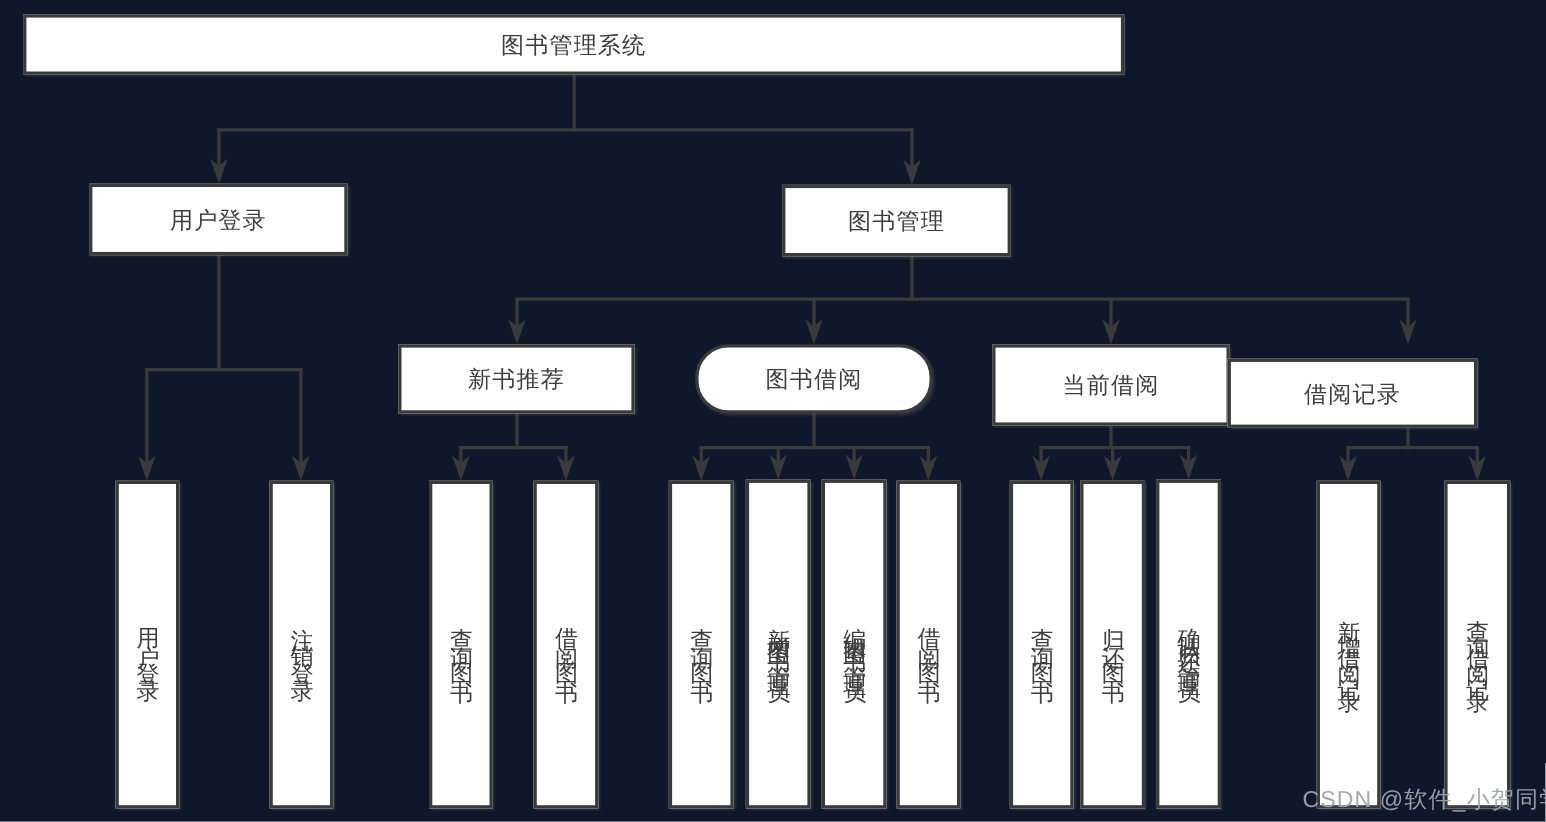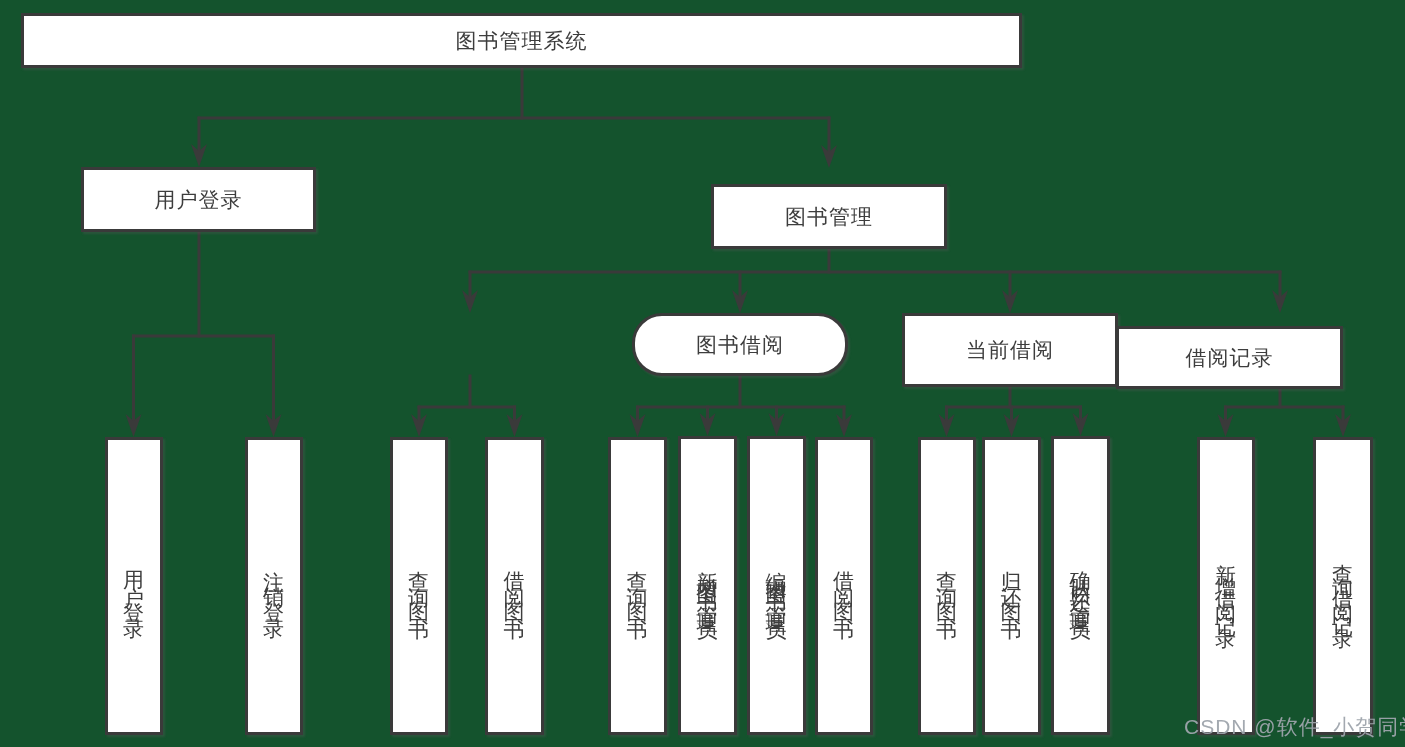--- a/index.html
+++ b/index.html
@@ -5,21 +5,21 @@
   html, body {
     margin: 0;
     padding: 0;
     background: #ffffff;
     font-family: "Liberation Sans", "DejaVu Sans", sans-serif;
   }
   #canvas {
     position: relative;
     width: 1405px;
     height: 747px;
-    background: #14532d;
+    background: #0f172a;
     overflow: hidden;
   }
   #wires {
     position: absolute;
     left: 0; top: 0;
     width: 1405px; height: 747px;
     pointer-events: none;
   }
   .node {
     position: absolute;
@@ -118,24 +118,27 @@
       <polygon points="1335,414 1343,437 1351,414 1343,421" fill="#3a3a3a"></polygon>
     </svg>
 
   <div class="node hbox" style="left:21px; top:13px; width:1001px; height:55px;">
     <span>图书管理系统</span>
   </div>
 
   <div class="node hbox" style="left:81px; top:167px; width:235px; height:65px;">
     <span>用户登录</span>
   </div>
-  <div class="node hbox" style="left:711px; top:168px; width:236px; height:65px;margin-top:16px;">
+  <div class="node hbox" style="left:711px; top:168px; width:208px; height:65px;">
     <span>图书管理</span>
   </div>
 
+  <div class="node hbox" style="left:362px; top:313px; width:215px; height:63px;">
+    <span>新书推荐</span>
+  </div>
   <div class="node hbox" style="left:632px; top:313px; width:216px; height:63px;border-radius:30px;">
     <span>图书借阅</span>
   </div>
   <div class="node hbox" style="left:902px; top:313px; width:216px; height:74px;">
     <span>当前借阅</span>
   </div>
   <div class="node hbox" style="left:1116px; top:313px; width:227px; height:63px;margin-top:13px;">
     <span>借阅记录</span>
   </div>
 

